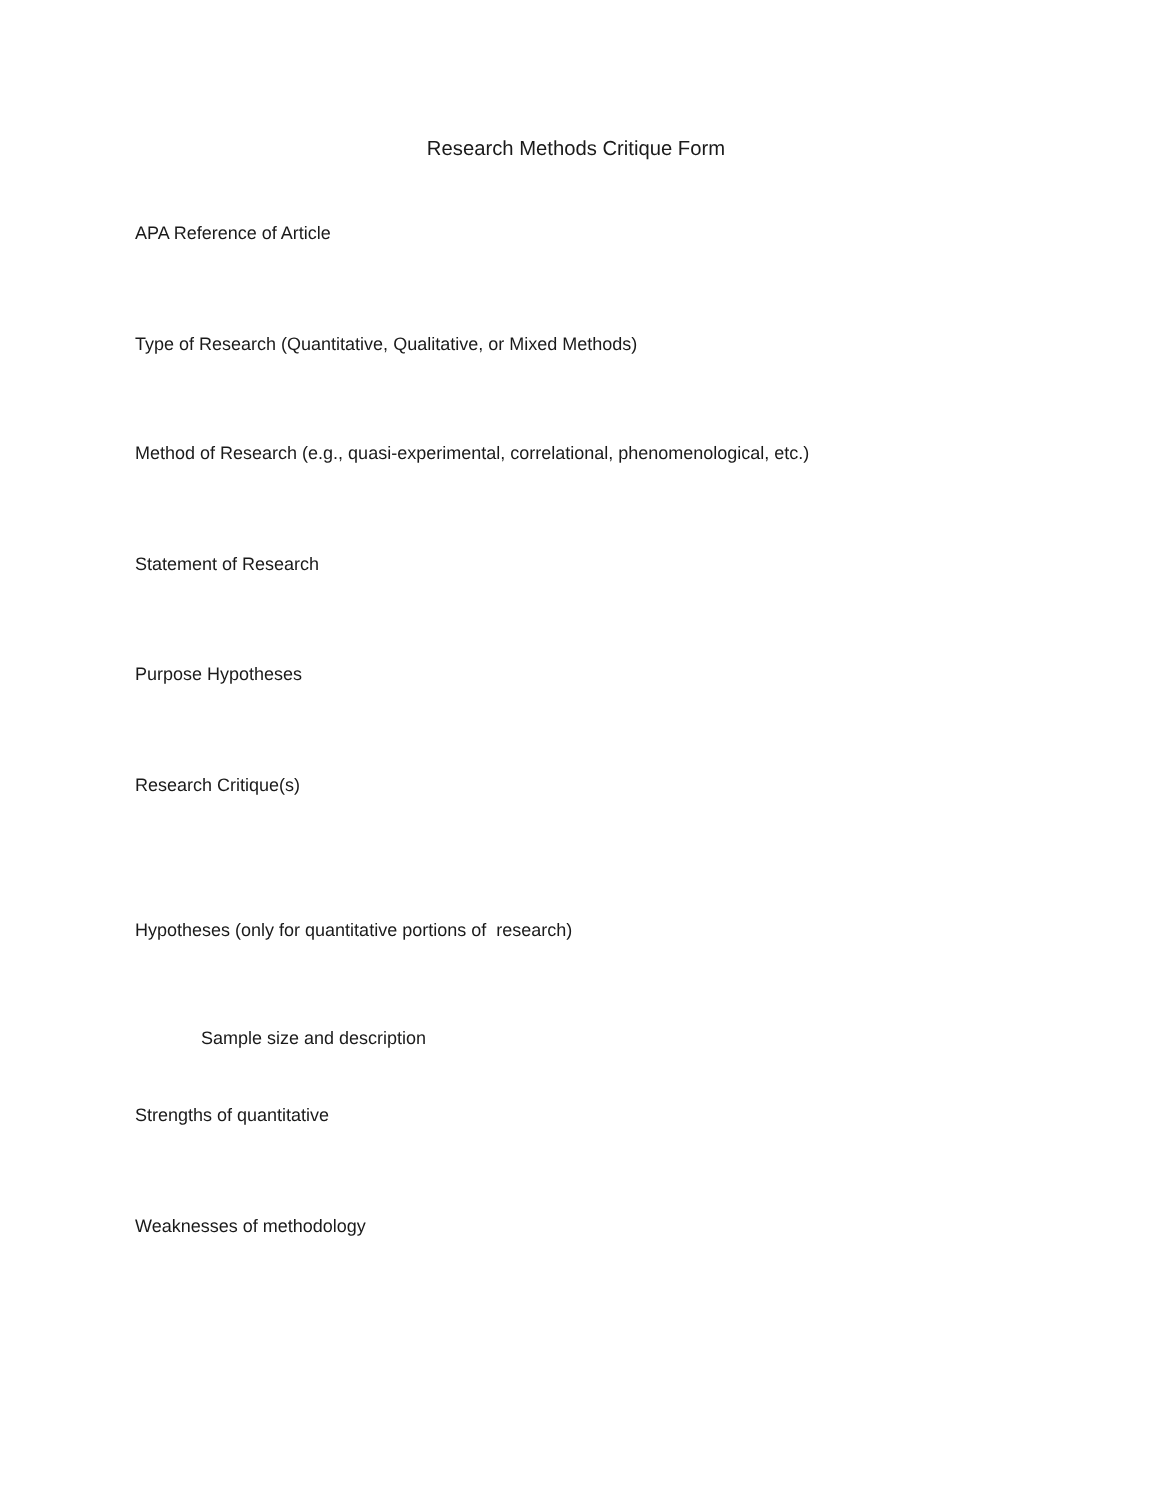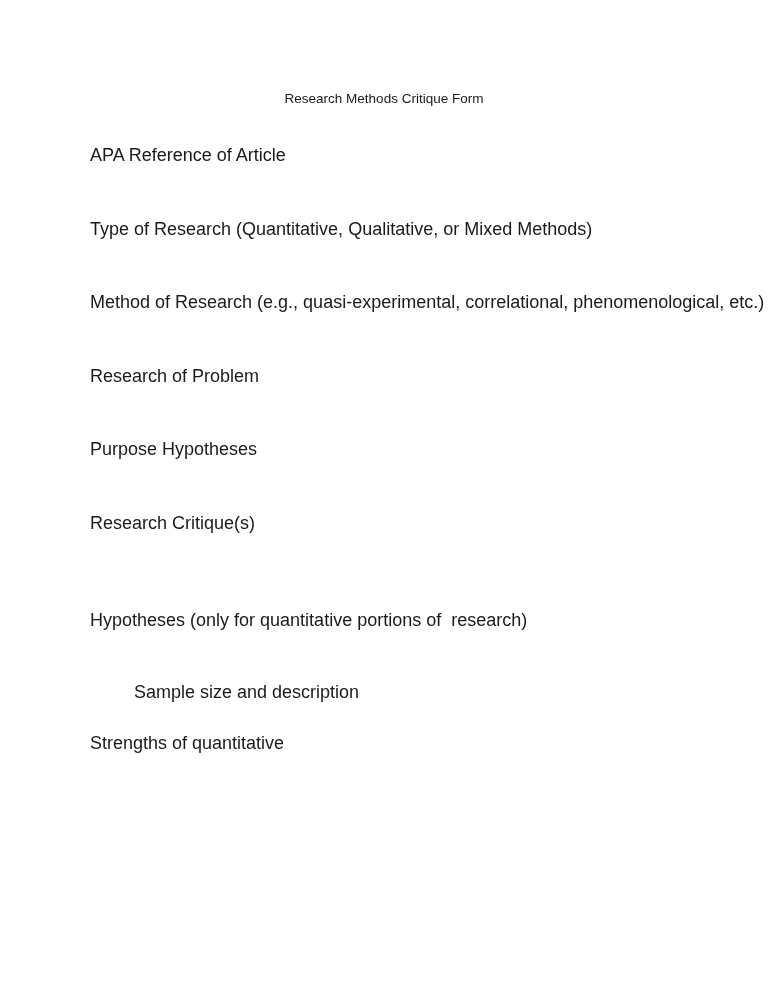--- a/index.html
+++ b/index.html
@@ -30,34 +30,35 @@
       top: 90px;
       text-align: center;
       font-size: 13.5px;
       line-height: 18px;
       margin: 0;
       font-weight: normal;
     }
     .field {
       position: absolute;
       left: 90px;
-      font-size: 18px;
+      font-size: 12px;
       line-height: 18px;
       margin: 0;
       white-space: pre;
     }
   </style>
 </head>
 <body>
 
 <div class="page">
   <h1 class="title">Research Methods Critique Form</h1>
 
   <p class="field" style="top:146px;">APA Reference of Article</p>
   <p class="field" style="top:293px;">Method of Research (e.g., quasi-experimental, correlational, phenomenological, etc.)</p>
   <p class="field" style="top:220px;">Type of Research (Quantitative, Qualitative, or Mixed Methods)</p>
-  <p class="field" style="top:367px;">Research of Problem</p>
+  <p class="field" style="top:367px;">Statement of Research</p>
   <p class="field" style="top:440px;">Purpose Hypotheses</p>
   <p class="field" style="top:514px;">Research Critique(s)</p>
   <p class="field" style="top:587px;margin-top:24px;">Hypotheses (only for quantitative portions of  research)</p>
   <p class="field" style="top:683px;margin-left:44px;">Sample size and description</p>
   <p class="field" style="top:734px;">Strengths of quantitative</p>
+  <p class="field" style="top:808px;">Weaknesses of methodology</p>
 </div>
 
 </body></html>

